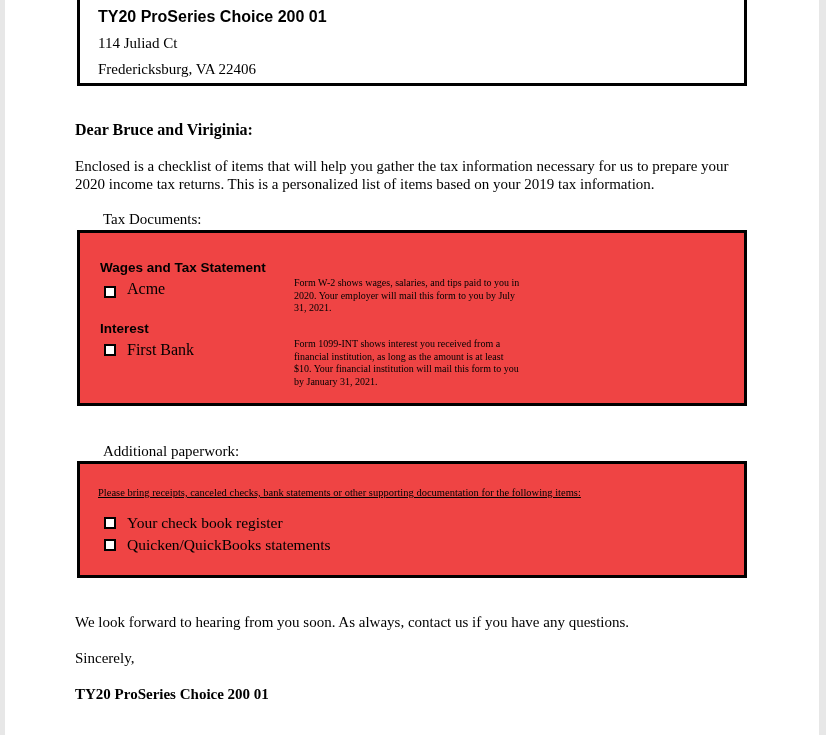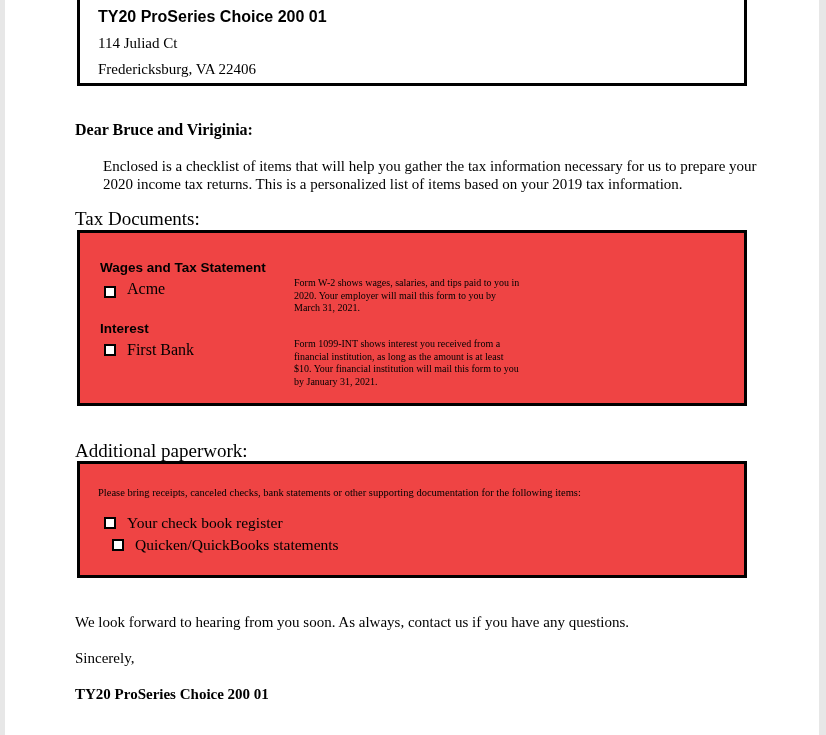--- a/index.html
+++ b/index.html
@@ -19,63 +19,63 @@
     padding: 10px 0 0 18px;
   }
   .address-box .box-title {
     font-family: "Liberation Sans", sans-serif;
     font-weight: bold; font-size: 16px; line-height: 19px;
   }
   .address-box .addr-line { font-size: 15px; line-height: 18px; margin-top: 8px; }
 
   
   .greeting { left: 75px; top: 121px; font-size: 16px; font-weight: bold; line-height: 18px; }
-  .intro    { left: 75px; top: 158px; width: 678px; font-size: 15px; line-height: 17.5px; margin-left: 28px; }
-  .section-label { font-size: 19px; line-height: 18px; }
+  .intro    { left: 75px; top: 158px; width: 678px; font-size: 15px; line-height: 17.5px; }
+  .section-label { font-size: 15px; line-height: 18px; margin-left: 28px; }
   .label-taxdocs    { left: 75px; top: 210px; }
   .label-additional { left: 75px; top: 442px; }
 
   
   .content-box { border: 3px solid #000; background: #ef4444; }
   .taxdocs-box    { left: 77px; top: 230px; width: 670px; height: 176px; }
   .additional-box { left: 77px; top: 461px; width: 670px; height: 117px; }
 
   .group-heading {
     position: absolute; left: 20px;
     font-family: "Liberation Sans", sans-serif;
     font-weight: bold; font-size: 13.5px; line-height: 16px;
   }
   .heading-wages    { top: 27px; }
   .heading-interest { top: 88px; }
 
   .check-row { position: absolute; display: flex; align-items: center; }
   .row-acme      { left: 24px; top: 46px; align-items: flex-end; }
   .row-firstbank { left: 24px; top: 107px; text-align: center; }
   .row-additional-0 { left: 24px; top: 50px; }
-  .row-additional-1 { left: 32px; top: 72px; }
+  .row-additional-1 { left: 24px; top: 72px; }
 
   .checkbox {
     display: inline-block; width: 8px; height: 8px;
     border: 2px solid #000; background: #fff;
     margin-right: 11px; flex: 0 0 auto;
     box-sizing: content-box;
   }
   .check-label { font-size: 16px; line-height: 19px; }
   .check-label.small { font-size: 15.5px; line-height: 18px; }
 
   .item-desc {
     position: absolute; left: 214px; width: 228px;
     font-size: 10px; line-height: 12.6px;
   }
   .desc-wages    { top: 44px; }
   .desc-interest { top: 105px; }
 
   .instruction {
     position: absolute; left: 18px; top: 22px; width: 630px;
-    font-size: 10.5px; line-height: 13px;
+    font-size: 10.5px; line-height: 13px; text-decoration: underline;
   }
 
   .closing   { left: 75px; top: 614px; width: 680px; font-size: 15px; line-height: 17.5px; }
   .sign-off  { left: 75px; top: 649px; font-size: 15px; line-height: 18px; }
   .signature { left: 75px; top: 685px; font-size: 15px; font-weight: bold; line-height: 18px; }
 </style>
 </head>
 <body>
 
 <div class="page-edge left"></div>
@@ -92,21 +92,21 @@
 
 <div class="abs section-label label-taxdocs">Tax Documents:</div>
 
 <div class="abs content-box taxdocs-box">
 
   <div class="group-heading heading-wages">Wages and Tax Statement</div>
   <div class="check-row row-acme">
     <span class="checkbox"></span>
     <span class="check-label">Acme</span>
   </div>
-  <div class="item-desc desc-wages">Form W-2 shows wages, salaries, and tips paid to you in 2020. Your employer will mail this form to you by March 31, 2021.</div>
+  <div class="item-desc desc-wages">Form W-2 shows wages, salaries, and tips paid to you in 2020. Your employer will mail this form to you by July 31, 2021.</div>
 
   <div class="group-heading heading-interest">Interest</div>
   <div class="check-row row-firstbank">
     <span class="checkbox"></span>
     <span class="check-label">First Bank</span>
   </div>
   <div class="item-desc desc-interest">Form 1099-INT shows interest you received from a financial institution, as long as the amount is at least $10. Your financial institution will mail this form to you by January 31, 2021.</div>
 
 </div>
 

